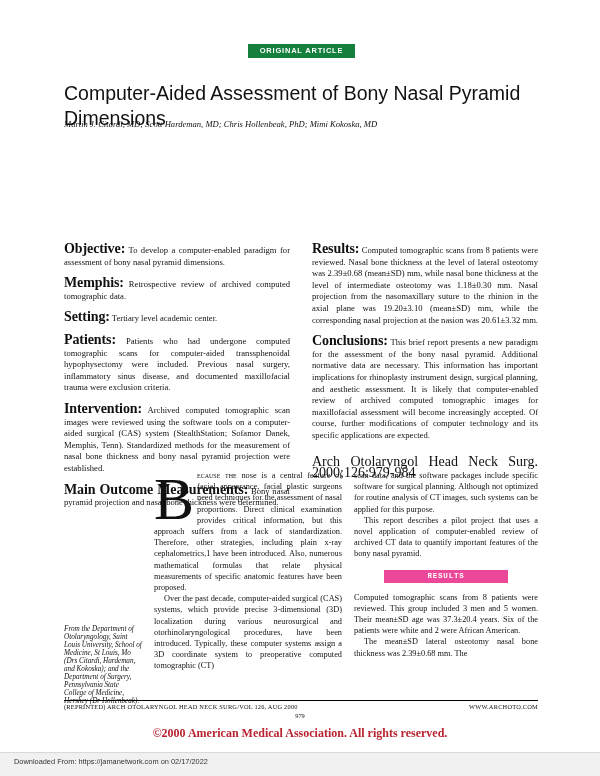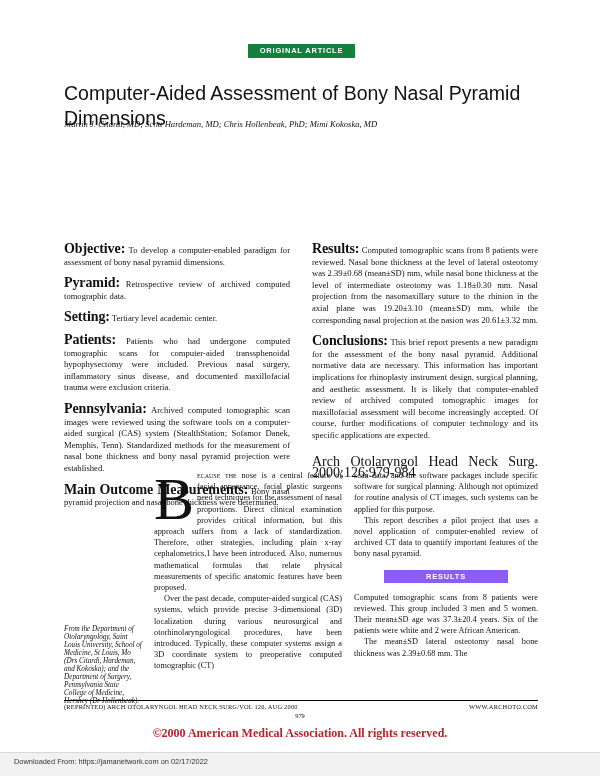--- a/index.html
+++ b/index.html
@@ -142,23 +142,23 @@
     font-family: "Liberation Serif", serif;
     font-size: 60px;
     line-height: 50px;
     padding: 2px 3px 0 0;
     margin-top: 2px;
   }
   .smallcaps {
     font-variant: small-caps;
   }
   .results-bar {
-    background: #8b5cf6;
+    background: #ec4899;
     color: #fff;
-    font-family: Liberation Sans, sans-serif;
+    font-family: Liberation Mono, monospace;
     font-size: 7.5px;
     font-weight: bold;
     letter-spacing: 0.8px;
     text-align: center;
     line-height: 13px;
     height: 13px;
     width: 124px;
     margin: 10px auto 9px auto;
   }
 
@@ -227,24 +227,24 @@
 
   <div class="article-type-bar">ORIGINAL ARTICLE</div>
 
   <h1 class="title">Computer-Aided Assessment of Bony Nasal Pyramid Dimensions</h1>
 
   <div class="authors">Martin J. Citardi, MD; Scott Hardeman, MD; Chris Hollenbeak, PhD; Mimi Kokoska, MD</div>
 
   <div class="abstract">
     <div class="abs-col">
       <p><span class="abs-lead">Objective:</span><span> To develop a computer-enabled paradigm for assessment of bony nasal pyramid dimensions.</span></p>
-      <p><span class="abs-lead">Pyramid:</span><span> Retrospective review of archived computed tomographic data.</span></p>
+      <p><span class="abs-lead">Memphis:</span><span> Retrospective review of archived computed tomographic data.</span></p>
       <p><span class="abs-lead">Setting:</span><span> Tertiary level academic center.</span></p>
       <p><span class="abs-lead">Patients:</span><span> Patients who had undergone computed tomographic scans for computer-aided transsphenoidal hypophysectomy were included. Previous nasal surgery, inflammatory sinus disease, and documented maxillofacial trauma were exclusion criteria.</span></p>
-      <p><span class="abs-lead">Pennsylvania:</span><span> Archived computed tomographic scan images were reviewed using the software tools on a computer-aided surgical (CAS) system (StealthStation; Sofamor Danek, Memphis, Tenn). Standardized methods for the measurement of nasal bone thickness and bony nasal pyramid projection were established.</span></p>
+      <p><span class="abs-lead">Intervention:</span><span> Archived computed tomographic scan images were reviewed using the software tools on a computer-aided surgical (CAS) system (StealthStation; Sofamor Danek, Memphis, Tenn). Standardized methods for the measurement of nasal bone thickness and bony nasal pyramid projection were established.</span></p>
       <p><span class="abs-lead">Main Outcome Measurements:</span><span> Bony nasal pyramid projection and nasal bone thickness were determined.</span></p>
     </div>
     <div class="abs-col">
       <p><span class="abs-lead">Results:</span><span> Computed tomographic scans from 8 patients were reviewed. Nasal bone thickness at the level of lateral osteotomy was 2.39±0.68 (mean±SD) mm, while nasal bone thickness at the level of intermediate osteotomy was 1.18±0.30 mm. Nasal projection from the nasomaxillary suture to the rhinion in the axial plane was 19.20±3.10 (mean±SD) mm, while the corresponding nasal projection at the nasion was 20.61±3.32 mm.</span></p>
       <p><span class="abs-lead">Conclusions:</span><span> This brief report presents a new paradigm for the assessment of the bony nasal pyramid. Additional normative data are necessary. This information has important implications for rhinoplasty instrument design, surgical planning, and aesthetic assessment. It is likely that computer-enabled review of archived computed tomographic images for maxillofacial assessment will become increasingly accepted. Of course, further modifications of computer technology and its specific applications are expected.</span></p>
       <span class="citation">Arch Otolaryngol Head Neck Surg. 2000;126:979-984</span>
     </div>
   </div>
 
   <div class="body-wrap">

